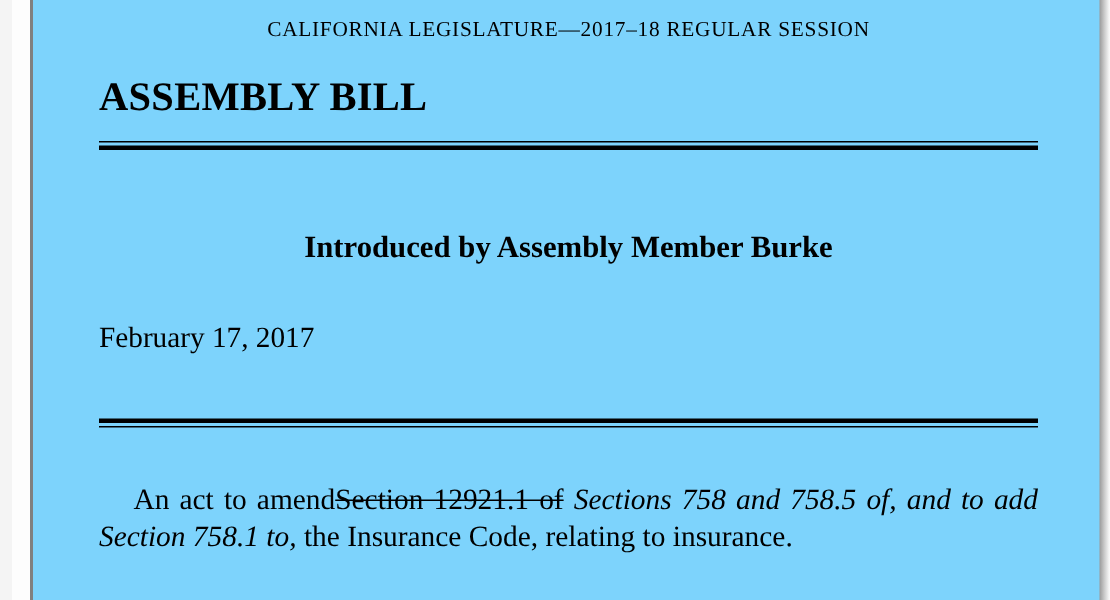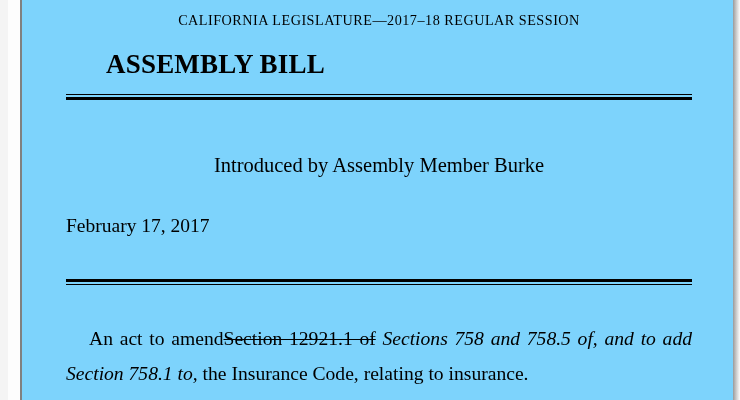--- a/index.html
+++ b/index.html
@@ -75,21 +75,20 @@
 
   
   .bill-title-row {
     display: flex;
     align-items: flex-start;
     justify-content: space-between;
     margin-top: 20px;
     font-weight: bold;
     font-size: 27px;
     letter-spacing: 0.2px;
-    margin-left: 40px;
   }
   .bill-kind { white-space: nowrap; }
   .bill-number { white-space: nowrap; }
 
   
   .rule-thin-over-thick {
     margin-top: 14px;
     height: 6px;
     border-top: 1.4px solid #000;
     border-bottom: 3px solid #000;
@@ -99,21 +98,21 @@
     margin-top: 0;
     height: 6px;
     border-top: 3px solid #000;
     border-bottom: 1.4px solid #000;
     box-sizing: border-box;
   }
 
   
   .introduced-by {
     text-align: center;
-    font-weight: normal;
+    font-weight: bold;
     font-size: 20.5px;
     margin-top: 54px;
     white-space: nowrap;
   }
 
   
   .intro-date {
     text-align: left;
     font-size: 19.5px;
     margin-top: 38px;
@@ -122,21 +121,21 @@
 
   
   .rule-block-2 {
     margin-top: 42px;
   }
 
   
   .act-body {
     margin-top: 36px;
     font-size: 19.6px;
-    line-height: 35px;
+    line-height: 25px;
     text-align: justify;
     text-indent: 23px;
     hyphens: none;
   }
   .act-body .struck {
     text-decoration: line-through;
     text-decoration-thickness: 1.2px;
   }
   .act-body .ital {
     font-style: italic;

